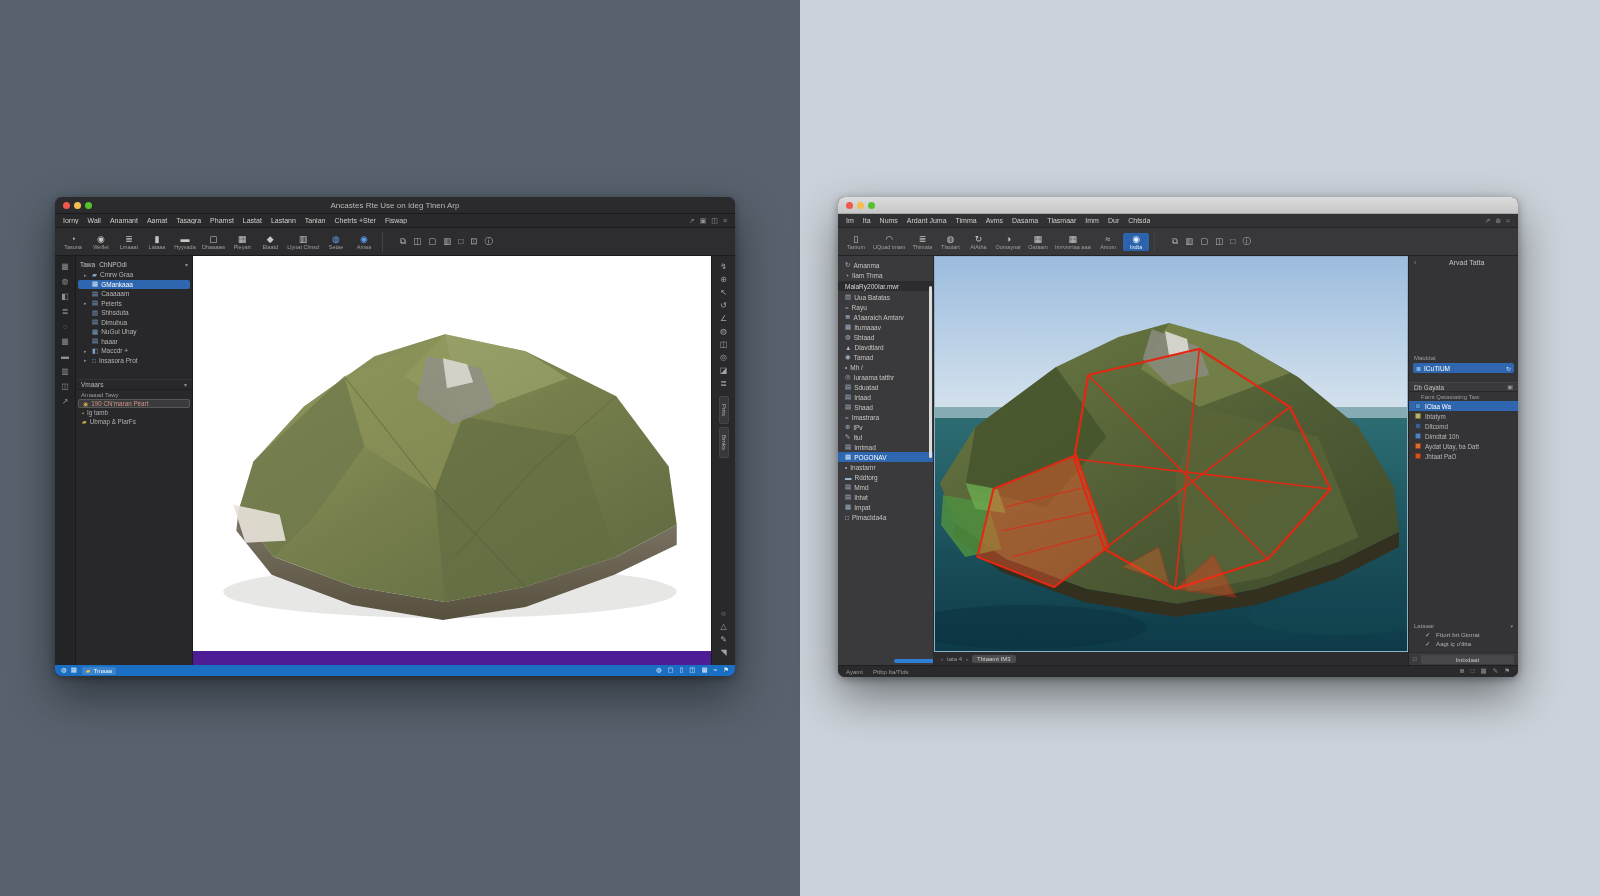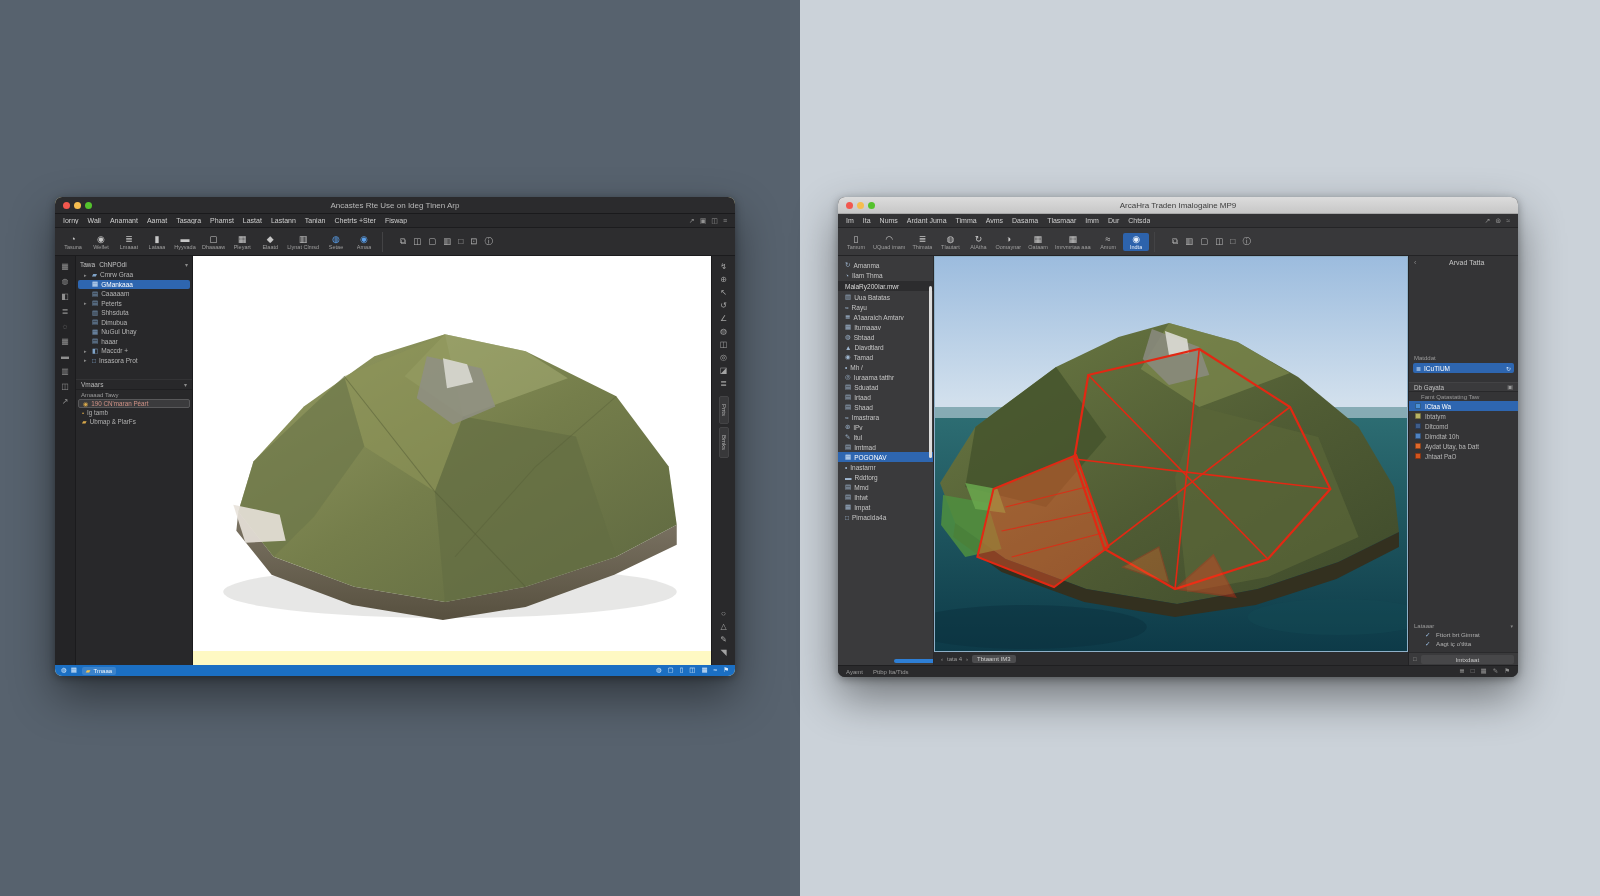--- a/index.html
+++ b/index.html
@@ -2,21 +2,21 @@
 <html><head>
 <meta charset="utf-8">
 <style>
   * { margin:0; padding:0; box-sizing:border-box; user-select:none; }
   html,body { width:1600px; height:896px; overflow:hidden; font-family:"Liberation Sans", sans-serif; }
   .stage { position:relative; width:1600px; height:896px; }
   .half { position:absolute; top:0; height:896px; width:800px; }
   .half.l { left:0; } .half.r { left:800px; }
 
   .window { position:absolute; border-radius:7px; overflow:hidden; box-shadow:0 20px 45px rgba(0,0,0,.45), 0 2px 8px rgba(0,0,0,.35); display:flex; flex-direction:column; }
-  .win-left  { left:55px;  top:197px; width:680px; height:479px; background:#fef9c3; }
+  .win-left  { left:55px;  top:197px; width:680px; height:479px; background:#4c1d95; }
   .win-right { left:838px; top:197px; width:680px; height:480px; background:#2f2f31; }
 
   
   .titlebar { position:relative; height:17px; display:flex; align-items:center; flex:0 0 auto; }
   .win-left  .titlebar { background:#2b2b2d; border-bottom:1px solid #1a1a1c; }
   .win-right .titlebar { background:linear-gradient(#dcdcdc,#c7c7c7); border-bottom:1px solid #a8a8a8; }
   .lights { display:flex; gap:4px; margin-left:8px; }
   .light { width:7px; height:7px; border-radius:50%; }
   .light.red { background:#f2574e; } .light.yel { background:#f5bd4f; } .light.grn { background:#54c22d; }
   .win-title { position:absolute; left:0; right:0; text-align:center; font-size:8px; }
@@ -423,21 +423,20 @@
     </div>
   </section>
 
   <section class="window win-right">
     <div class="titlebar">
       <div class="lights">
         <span class="light red"></span>
         <span class="light yel"></span>
         <span class="light grn"></span>
       </div>
-      <div class="win-title">ArcaHra Traden Imalogaine MP9</div>
     </div>
 
     <nav class="menubar">
       <div class="menu-items">
 
       <span class="menu-item">Im</span>
           <span class="menu-item">Ita</span>
           <span class="menu-item">Nums</span>
           <span class="menu-item">Ardant Juma</span>
           <span class="menu-item">Timma</span>

